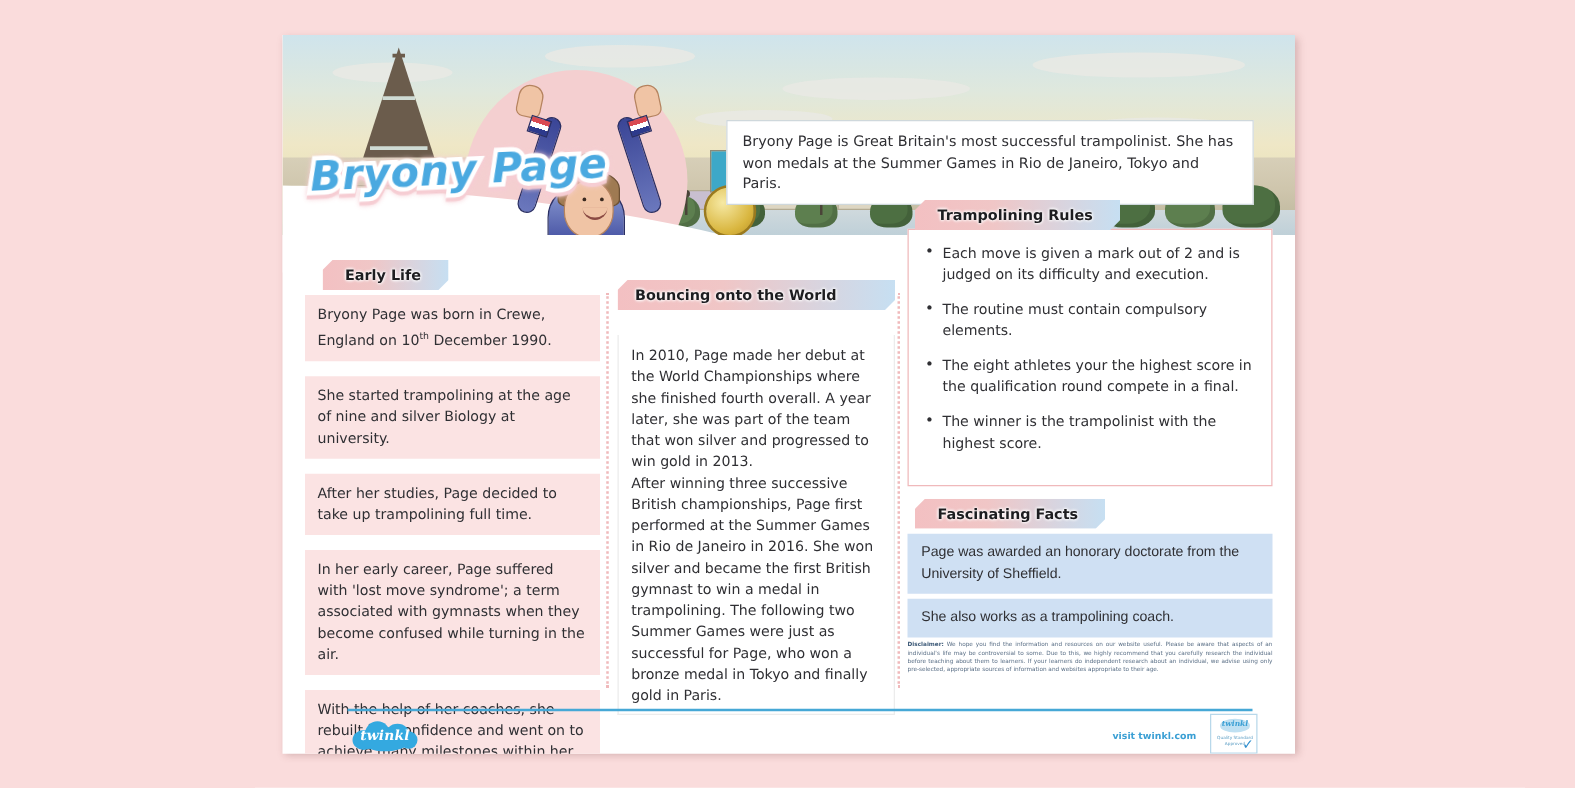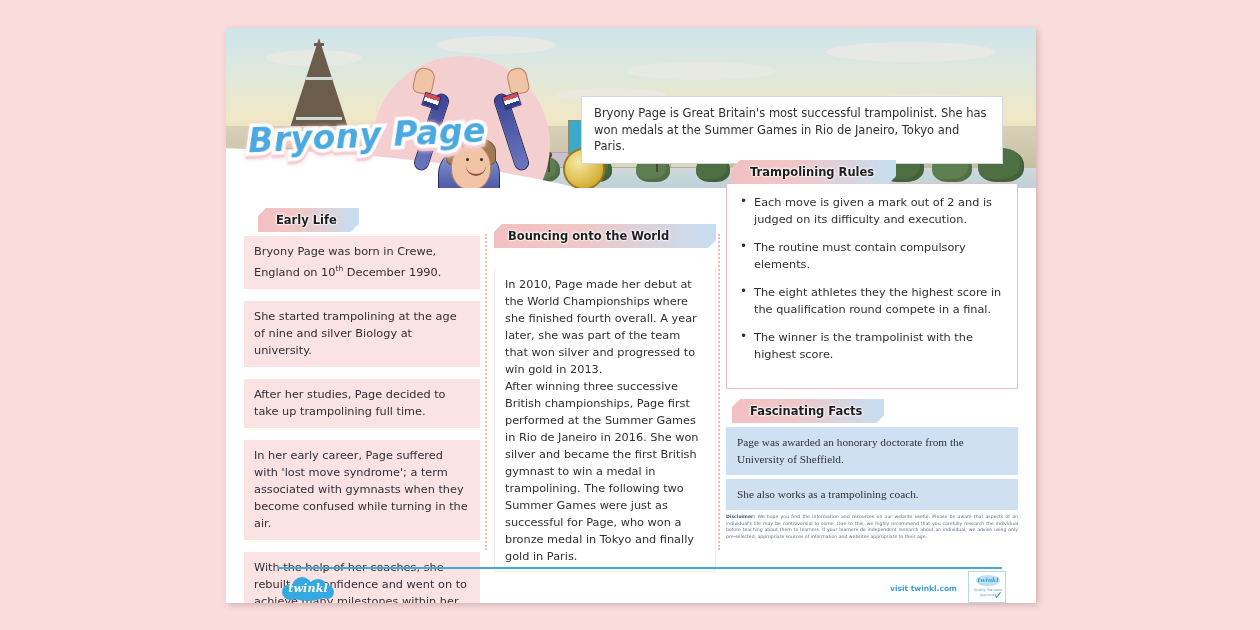--- a/index.html
+++ b/index.html
@@ -214,21 +214,21 @@
     font-family:"DejaVu Sans", sans-serif;
     font-size:11.3px; line-height:17px; color:#2f2f33;
   }
   .rules-box li:last-child { margin-bottom:13px; }
   .rules-box li:before {
     content:"•"; position:absolute; left:3px; top:-1px; color:#2f2f33; font-size:12px;
   }
 
   .ff-item { background:#cfe0f3; padding:7px 11px; margin-bottom:4px; }
   .ff-item p {
-    font-family:Liberation Serif, serif;
+    font-family:Liberation Sans, sans-serif;
     font-size:11.3px; line-height:17px; color:#2f2f33;
   }
 
   .disclaimer {
     margin-top:4px; width:292px;
     font-family:"DejaVu Sans", sans-serif;
     font-size:4.6px; line-height:6.6px; color:#5a6f86; text-align:justify;
   }
   .disclaimer b { color:#3d5a78; }
 
@@ -409,21 +409,21 @@
       <p>After winning three successive British championships, Page first performed at the Summer Games in Rio de Janeiro in 2016. She won silver and became the first British gymnast to win a medal in trampolining. The following two Summer Games were just as successful for Page, who won a bronze medal in Tokyo and finally gold in Paris.</p>
     </div>
   </div>
 
   <div class="col-right">
     <div class="sec-head" style="margin-left:6px;">Trampolining Rules</div>
     <div class="rules-box">
       <ul>
         <li>Each move is given a mark out of 2 and is judged on its difficulty and execution.</li>
         <li>The routine must contain compulsory elements.</li>
-        <li>The eight athletes they the highest score in the qualification round compete in a final.</li>
+        <li>The eight athletes your the highest score in the qualification round compete in a final.</li>
         <li>The winner is the trampolinist with the highest score.</li>
       </ul>
     </div>
 
     <div class="sec-head" style="margin:10px 0 4px 6px;">Fascinating Facts</div>
     <div class="ff-item">
       <p>Page was awarded an honorary doctorate from the University of Sheffield.</p>
     </div>
     <div class="ff-item">
       <p>She also works as a trampolining coach.</p>

